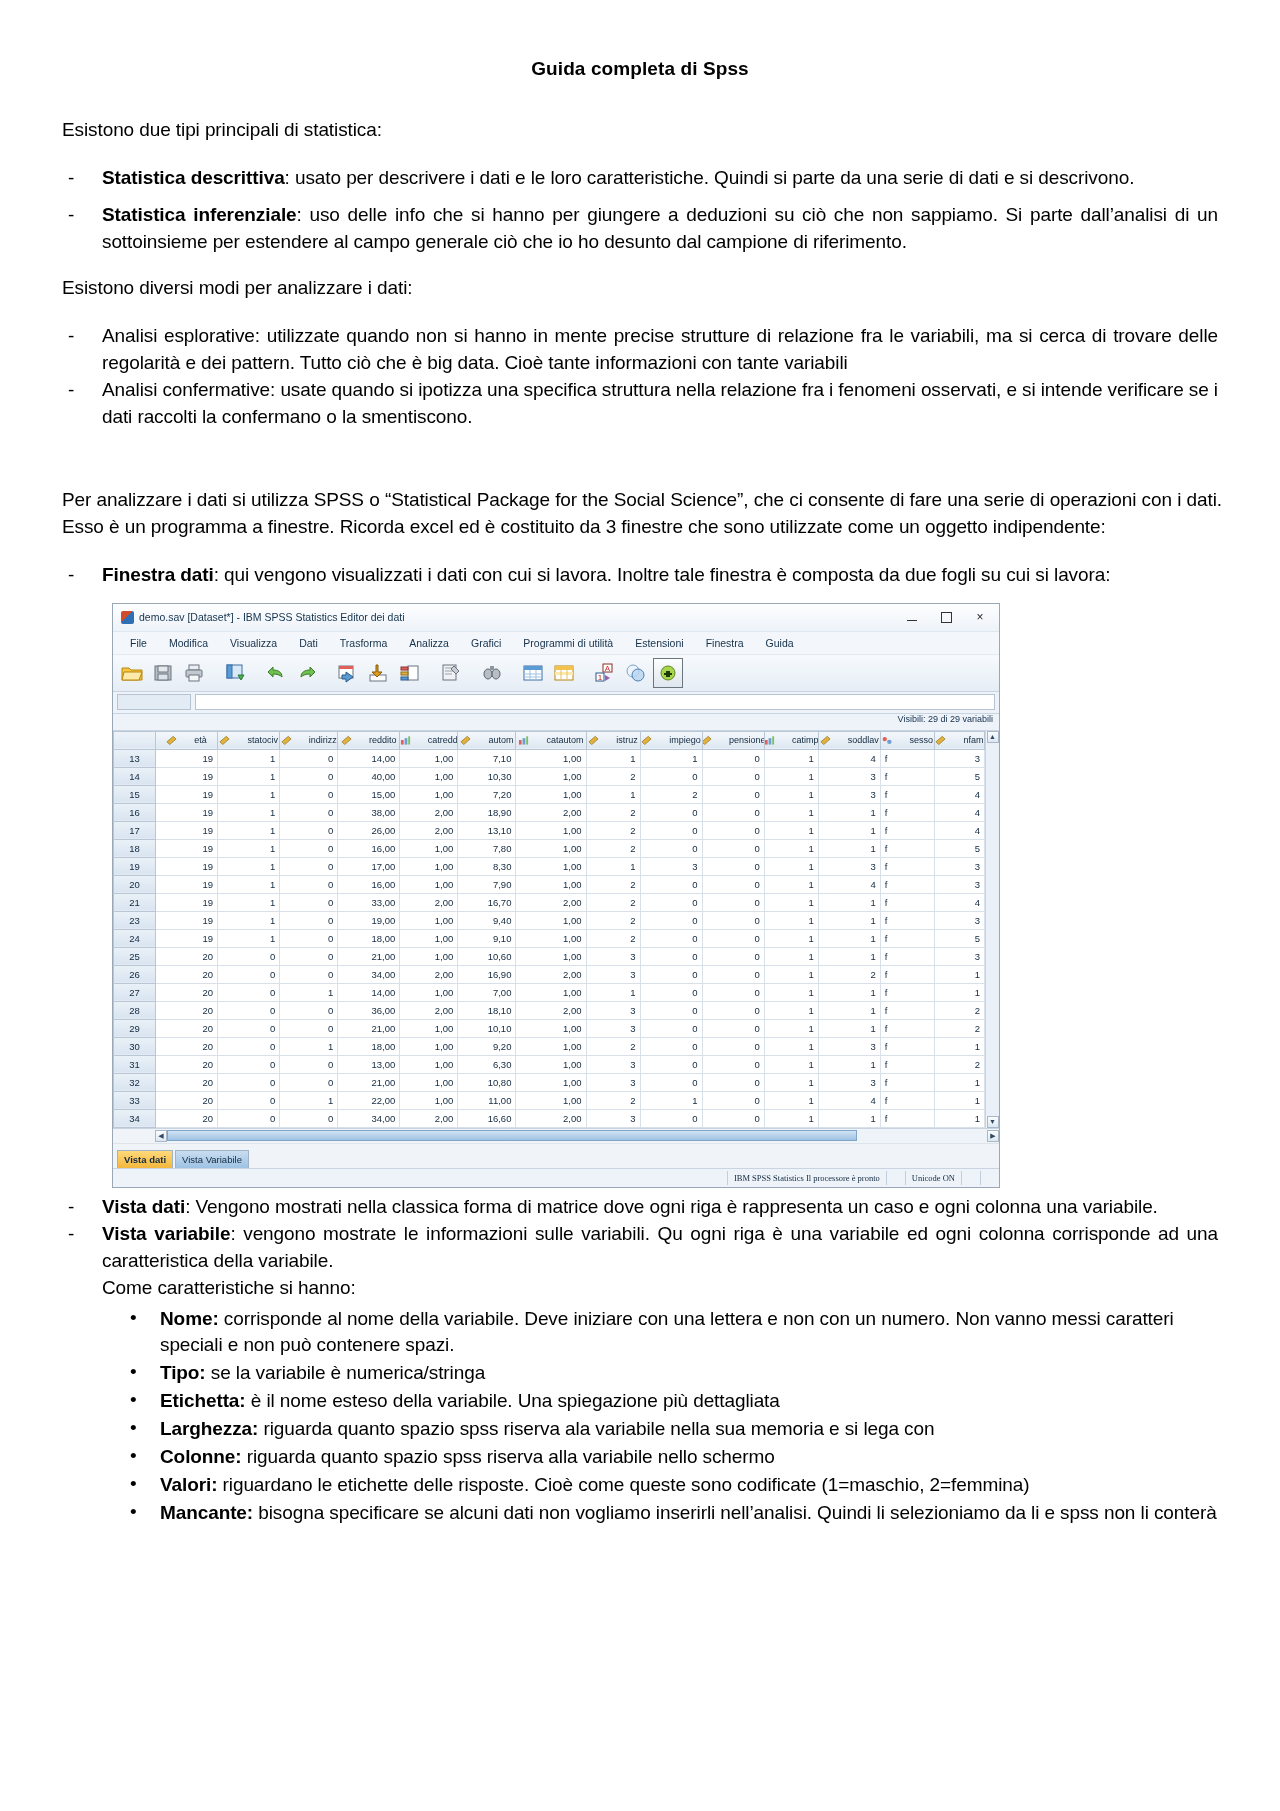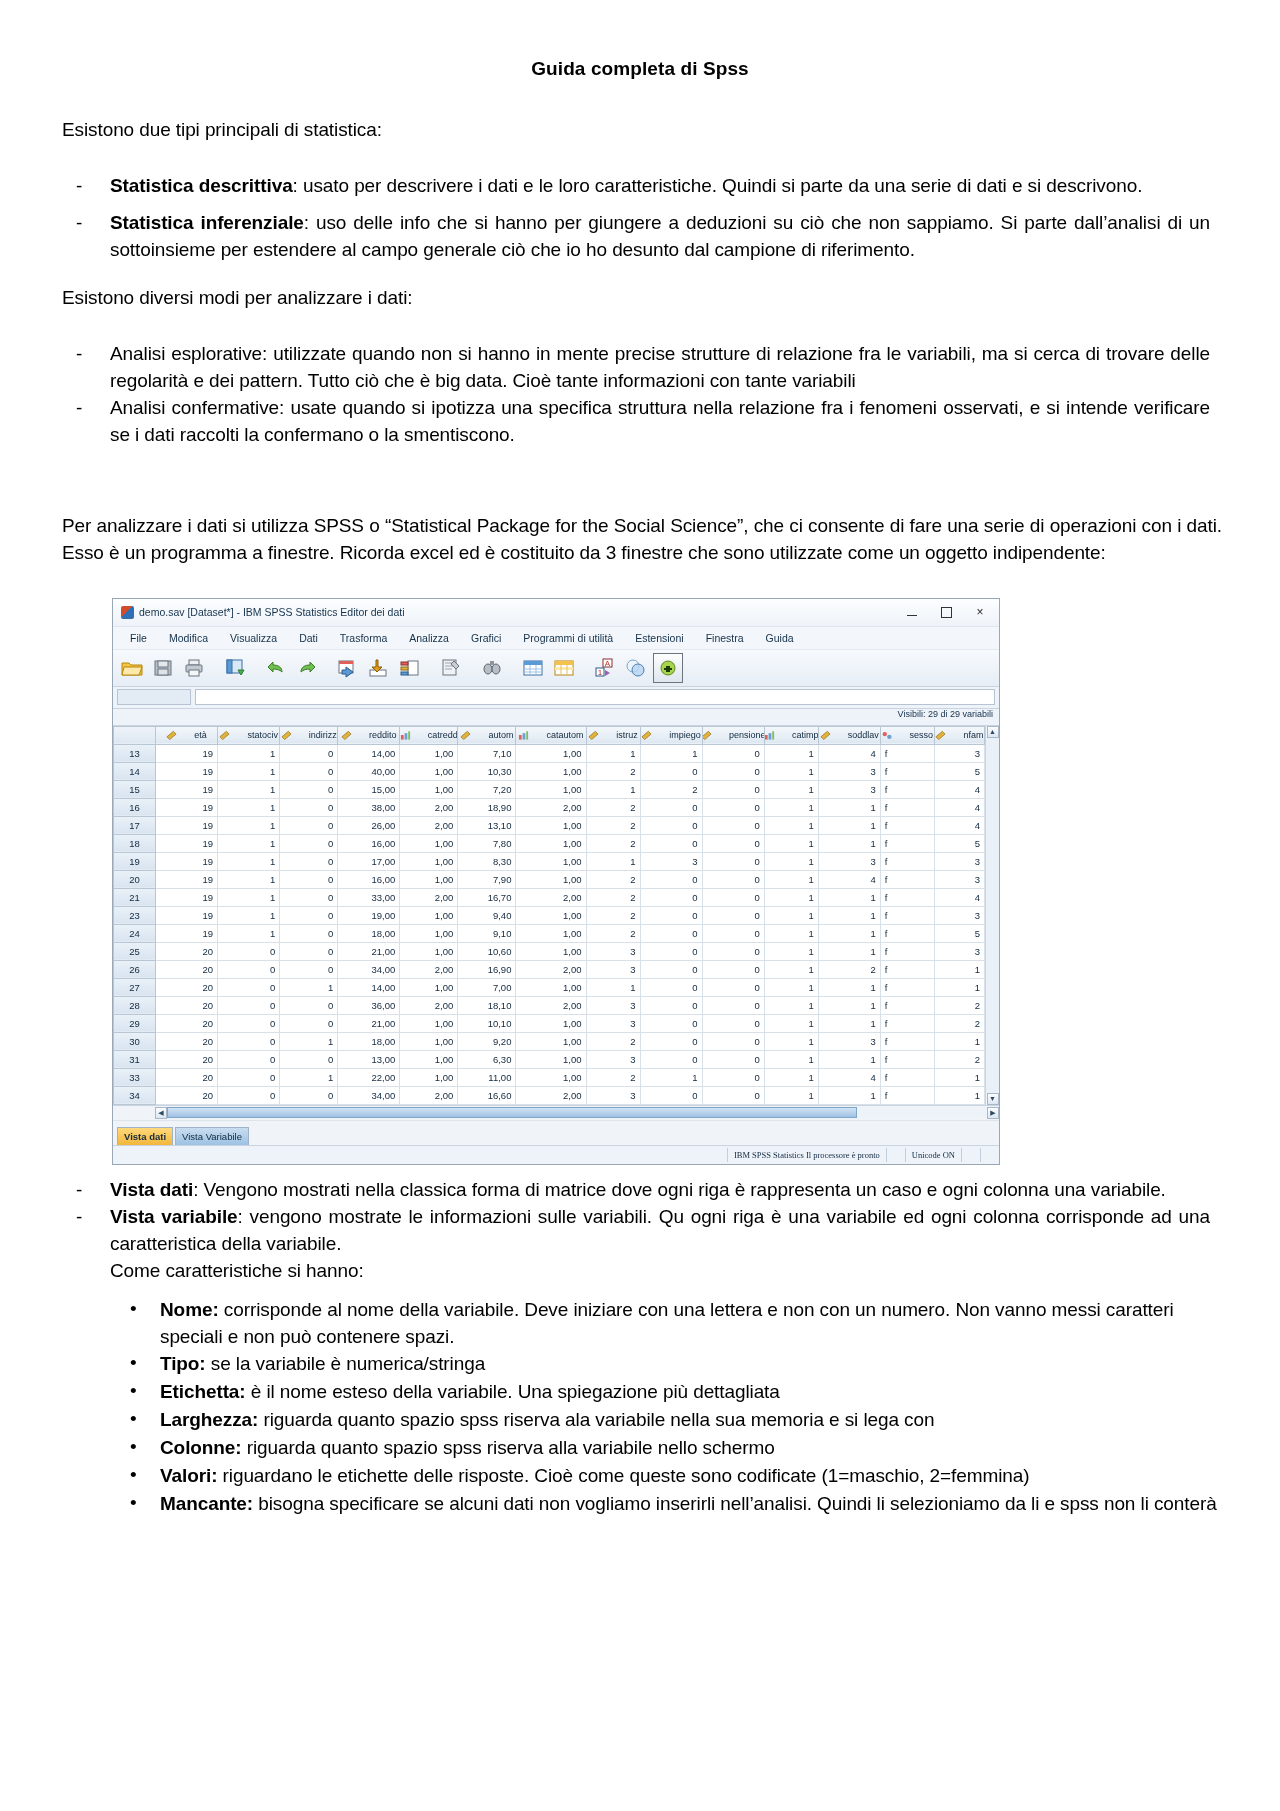--- a/index.html
+++ b/index.html
@@ -40,21 +40,21 @@
     text-align: justify;
     letter-spacing: -0.1px;
   }
   .gap-lg { height: 37px; }
   .gap-md { height: 17px; }
   .gap-sm { height: 9px; }
   .gap-xl { height: 52px; }
 
   ul.dashlist {
     list-style: none;
-    margin: 12px;
+    margin: 4px;
     padding: 0;
   }
   ul.dashlist > li {
     position: relative;
     padding-left: 36px;
     font-size: 19px;
     line-height: 1.42;
     text-align: justify;
     letter-spacing: -0.1px;
     margin-bottom: 10px;
@@ -378,20 +378,25 @@
         <span>Analisi confermative: usate quando si ipotizza una specifica struttura nella relazione fra i fenomeni osservati, e si intende verificare se i dati raccolti la confermano o la smentiscono.</span>
       </li>
     </ul>
 
     <div class="gap-xl"></div>
 
     <p class="para">Per analizzare i dati si utilizza SPSS o “Statistical Package for the Social Science”, che ci consente di fare una serie di operazioni con i dati. Esso è un programma a finestre. Ricorda excel ed è costituito da 3 finestre che sono utilizzate come un oggetto indipendente:</p>
 
     <div class="gap-md"></div>
 
+    <ul class="dashlist">
+      <li class="tight">
+        <b>Finestra dati</b><span>: qui vengono visualizzati i dati con cui si lavora.  Inoltre tale finestra è composta da due fogli su cui si lavora:</span>
+      </li>
+    </ul>
   </div>
 
   <div class="spss-window">
 
     <div class="spss-titlebar">
       <span class="spss-appicon"></span>
       <span class="spss-title-text">demo.sav [Dataset*] - IBM SPSS Statistics Editor dei dati</span>
       <span class="win-btns">
         <span class="win-btn">
             <span class="min-glyph"></span>
@@ -989,20 +994,37 @@
                 <td>1,00</td>
                 <td>3</td>
                 <td>0</td>
                 <td>0</td>
                 <td>1</td>
                 <td>1</td>
                 <td class="leftish">f</td>
                 <td>2</td>
               </tr>
               <tr>
+                <td class="rowhdr">32</td>
+                <td>20</td>
+                <td>0</td>
+                <td>0</td>
+                <td>21,00</td>
+                <td>1,00</td>
+                <td>10,80</td>
+                <td>1,00</td>
+                <td>3</td>
+                <td>0</td>
+                <td>0</td>
+                <td>1</td>
+                <td>3</td>
+                <td class="leftish">f</td>
+                <td>1</td>
+              </tr>
+              <tr>
                 <td class="rowhdr">33</td>
                 <td>20</td>
                 <td>0</td>
                 <td>1</td>
                 <td>22,00</td>
                 <td>1,00</td>
                 <td>11,00</td>
                 <td>1,00</td>
                 <td>2</td>
                 <td>1</td>

